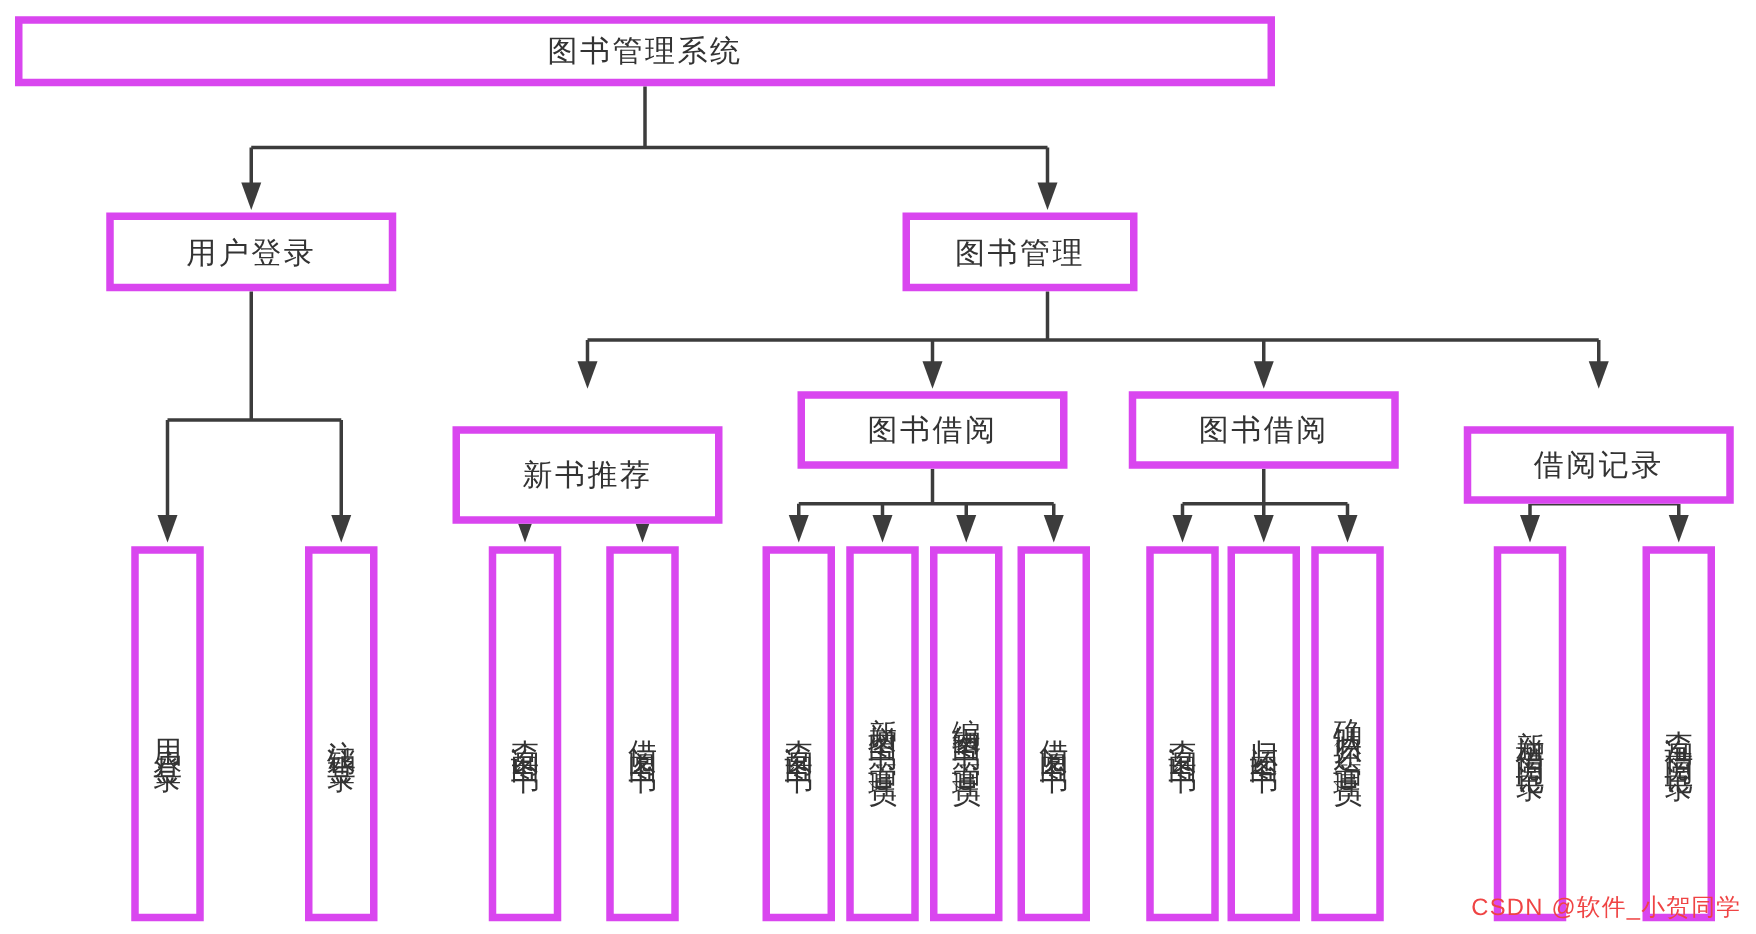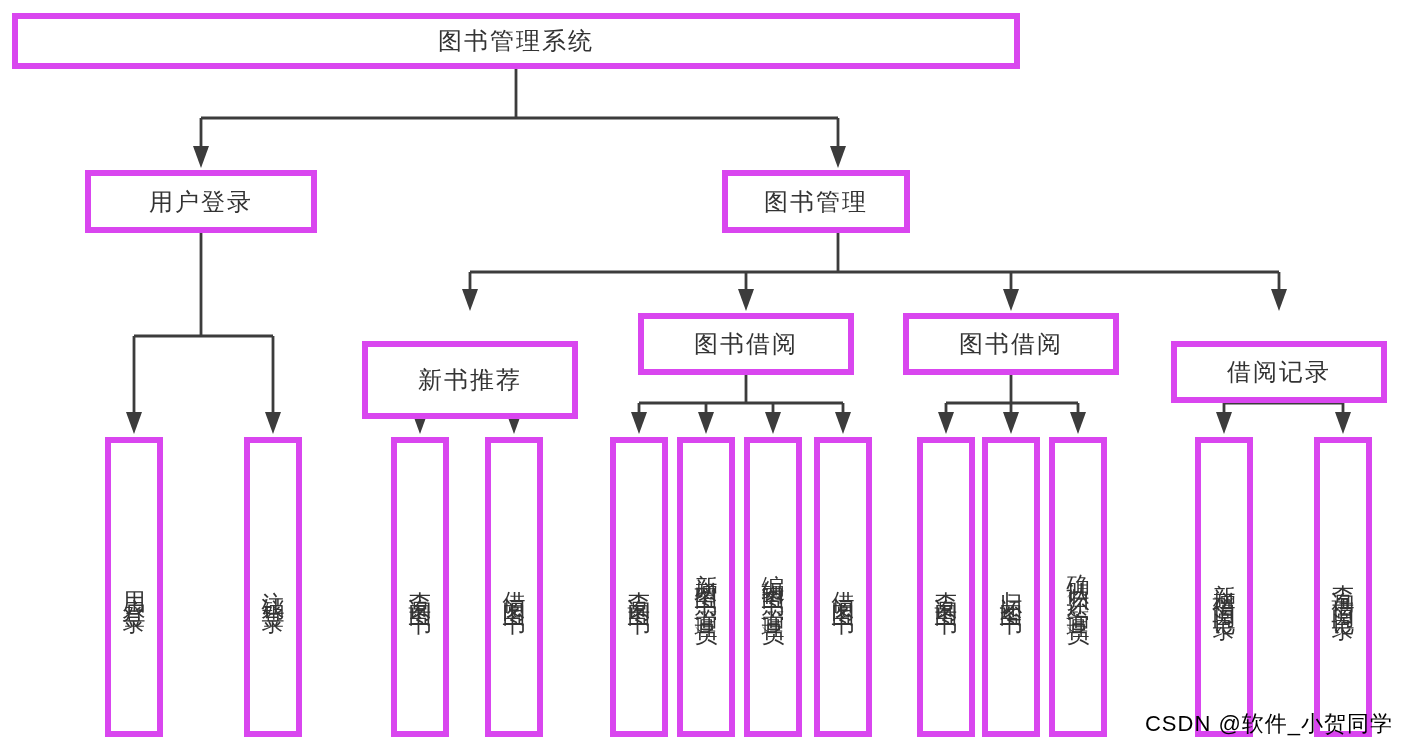--- a/index.html
+++ b/index.html
@@ -44,22 +44,22 @@
     letter-spacing: 7px;
     line-height: 1;
     width: 58px;
     height: 300px;
     top: 437px;
   }
   #watermark {
     position: absolute;
     right: 12px;
     bottom: 8px;
-    font-size: 22px;
-    color: #000000;
+    font-size: 19px;
+    color: #ef4444;
     letter-spacing: 1px;
     z-index: 3;
     white-space: nowrap;
   }
 </style>
 </head>
 <body>
 
 <div id="canvas">
 

